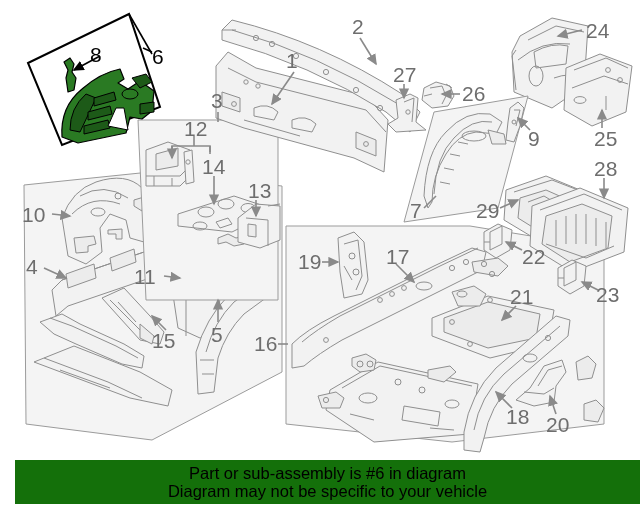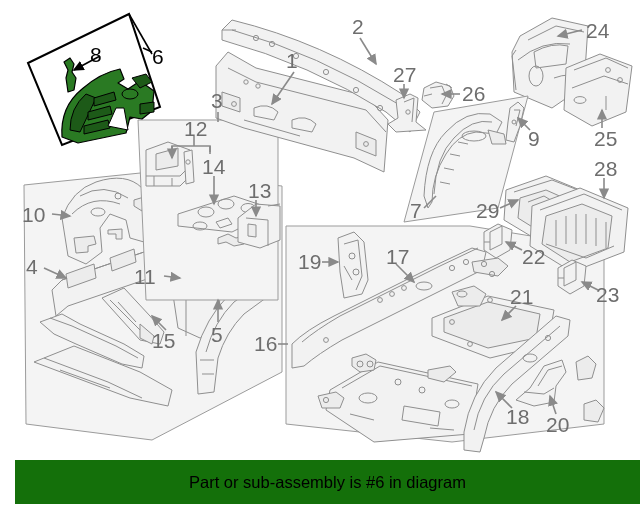--- a/index.html
+++ b/index.html
@@ -428,15 +428,16 @@
 
     <path class="lead" d="M604,178 L604,198" marker-end="url(#ar)"></path>
     <text class="num" x="594" y="176">28</text>
 
     <path class="lead" d="M500,208 L518,200" marker-end="url(#ar)"></path>
     <text class="num" x="476" y="218">29</text>
   </svg>
 
   <div class="banner" style="background: rgb(20, 112, 10); color: rgb(0, 0, 0);">
     <div>Part or sub-assembly is #6 in diagram</div>
+    <div>Diagram may not be specific to your vehicle</div>
   </div>
 
 </div>
 
 </body></html>

